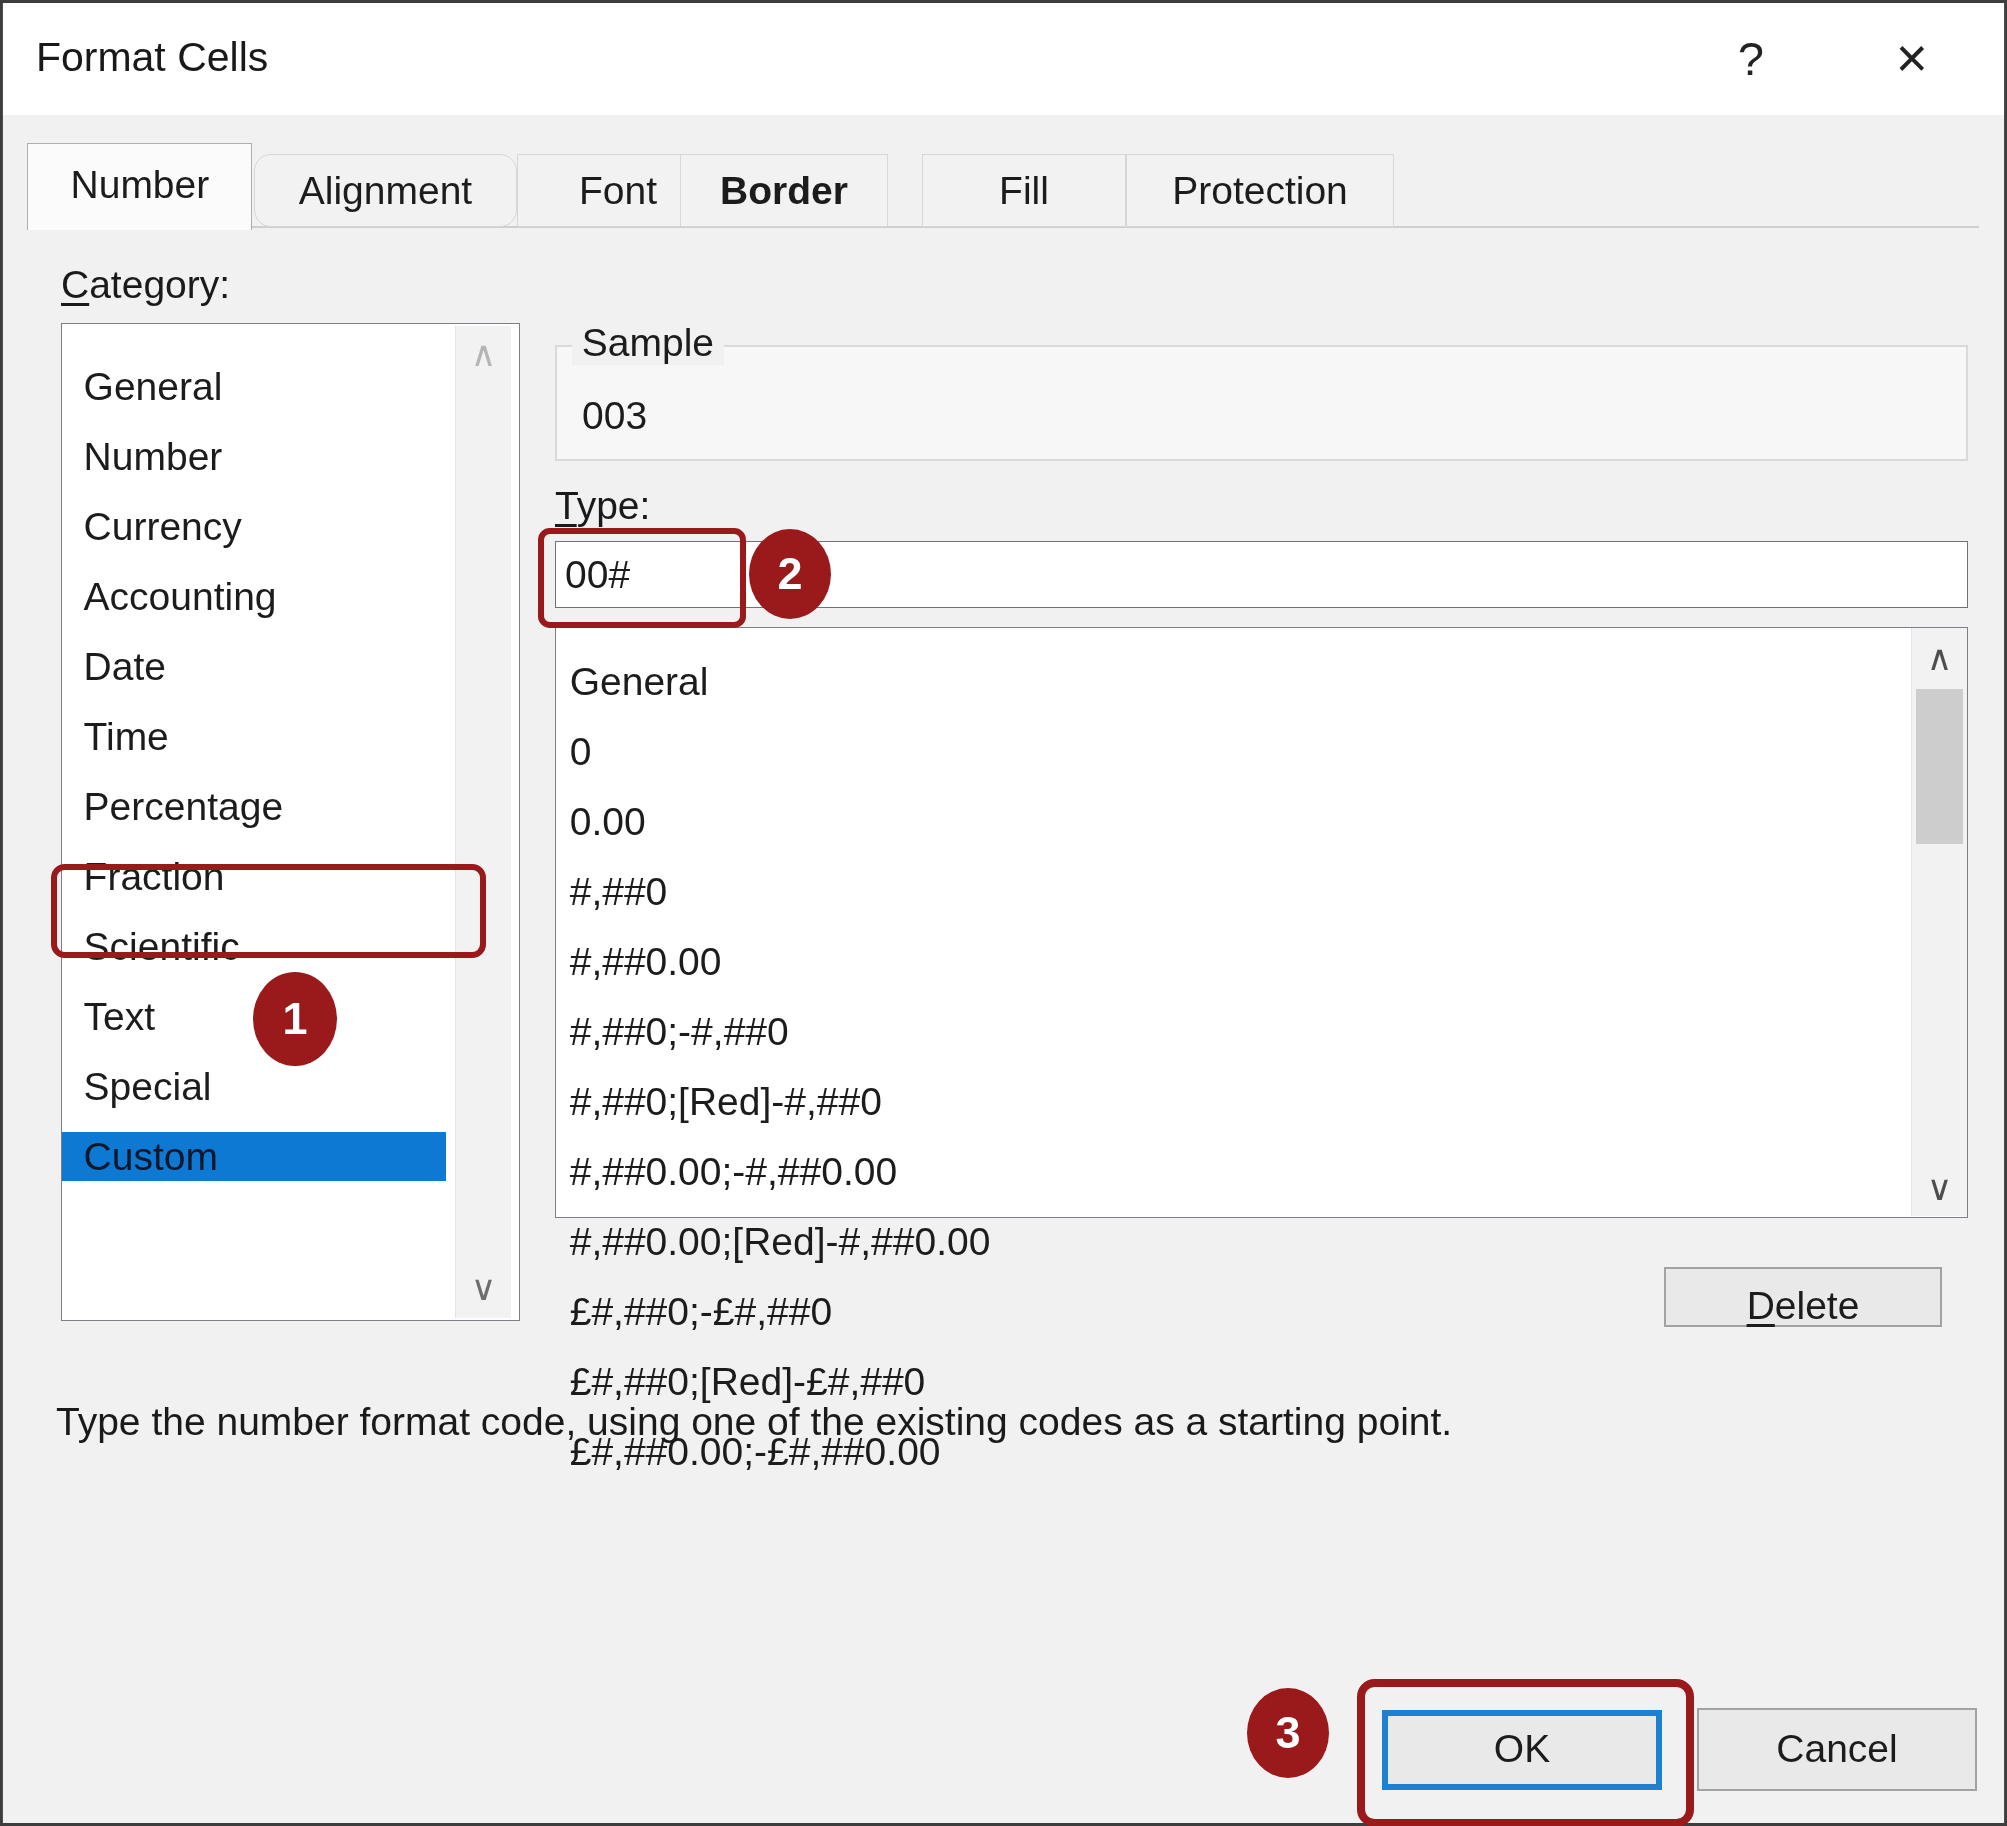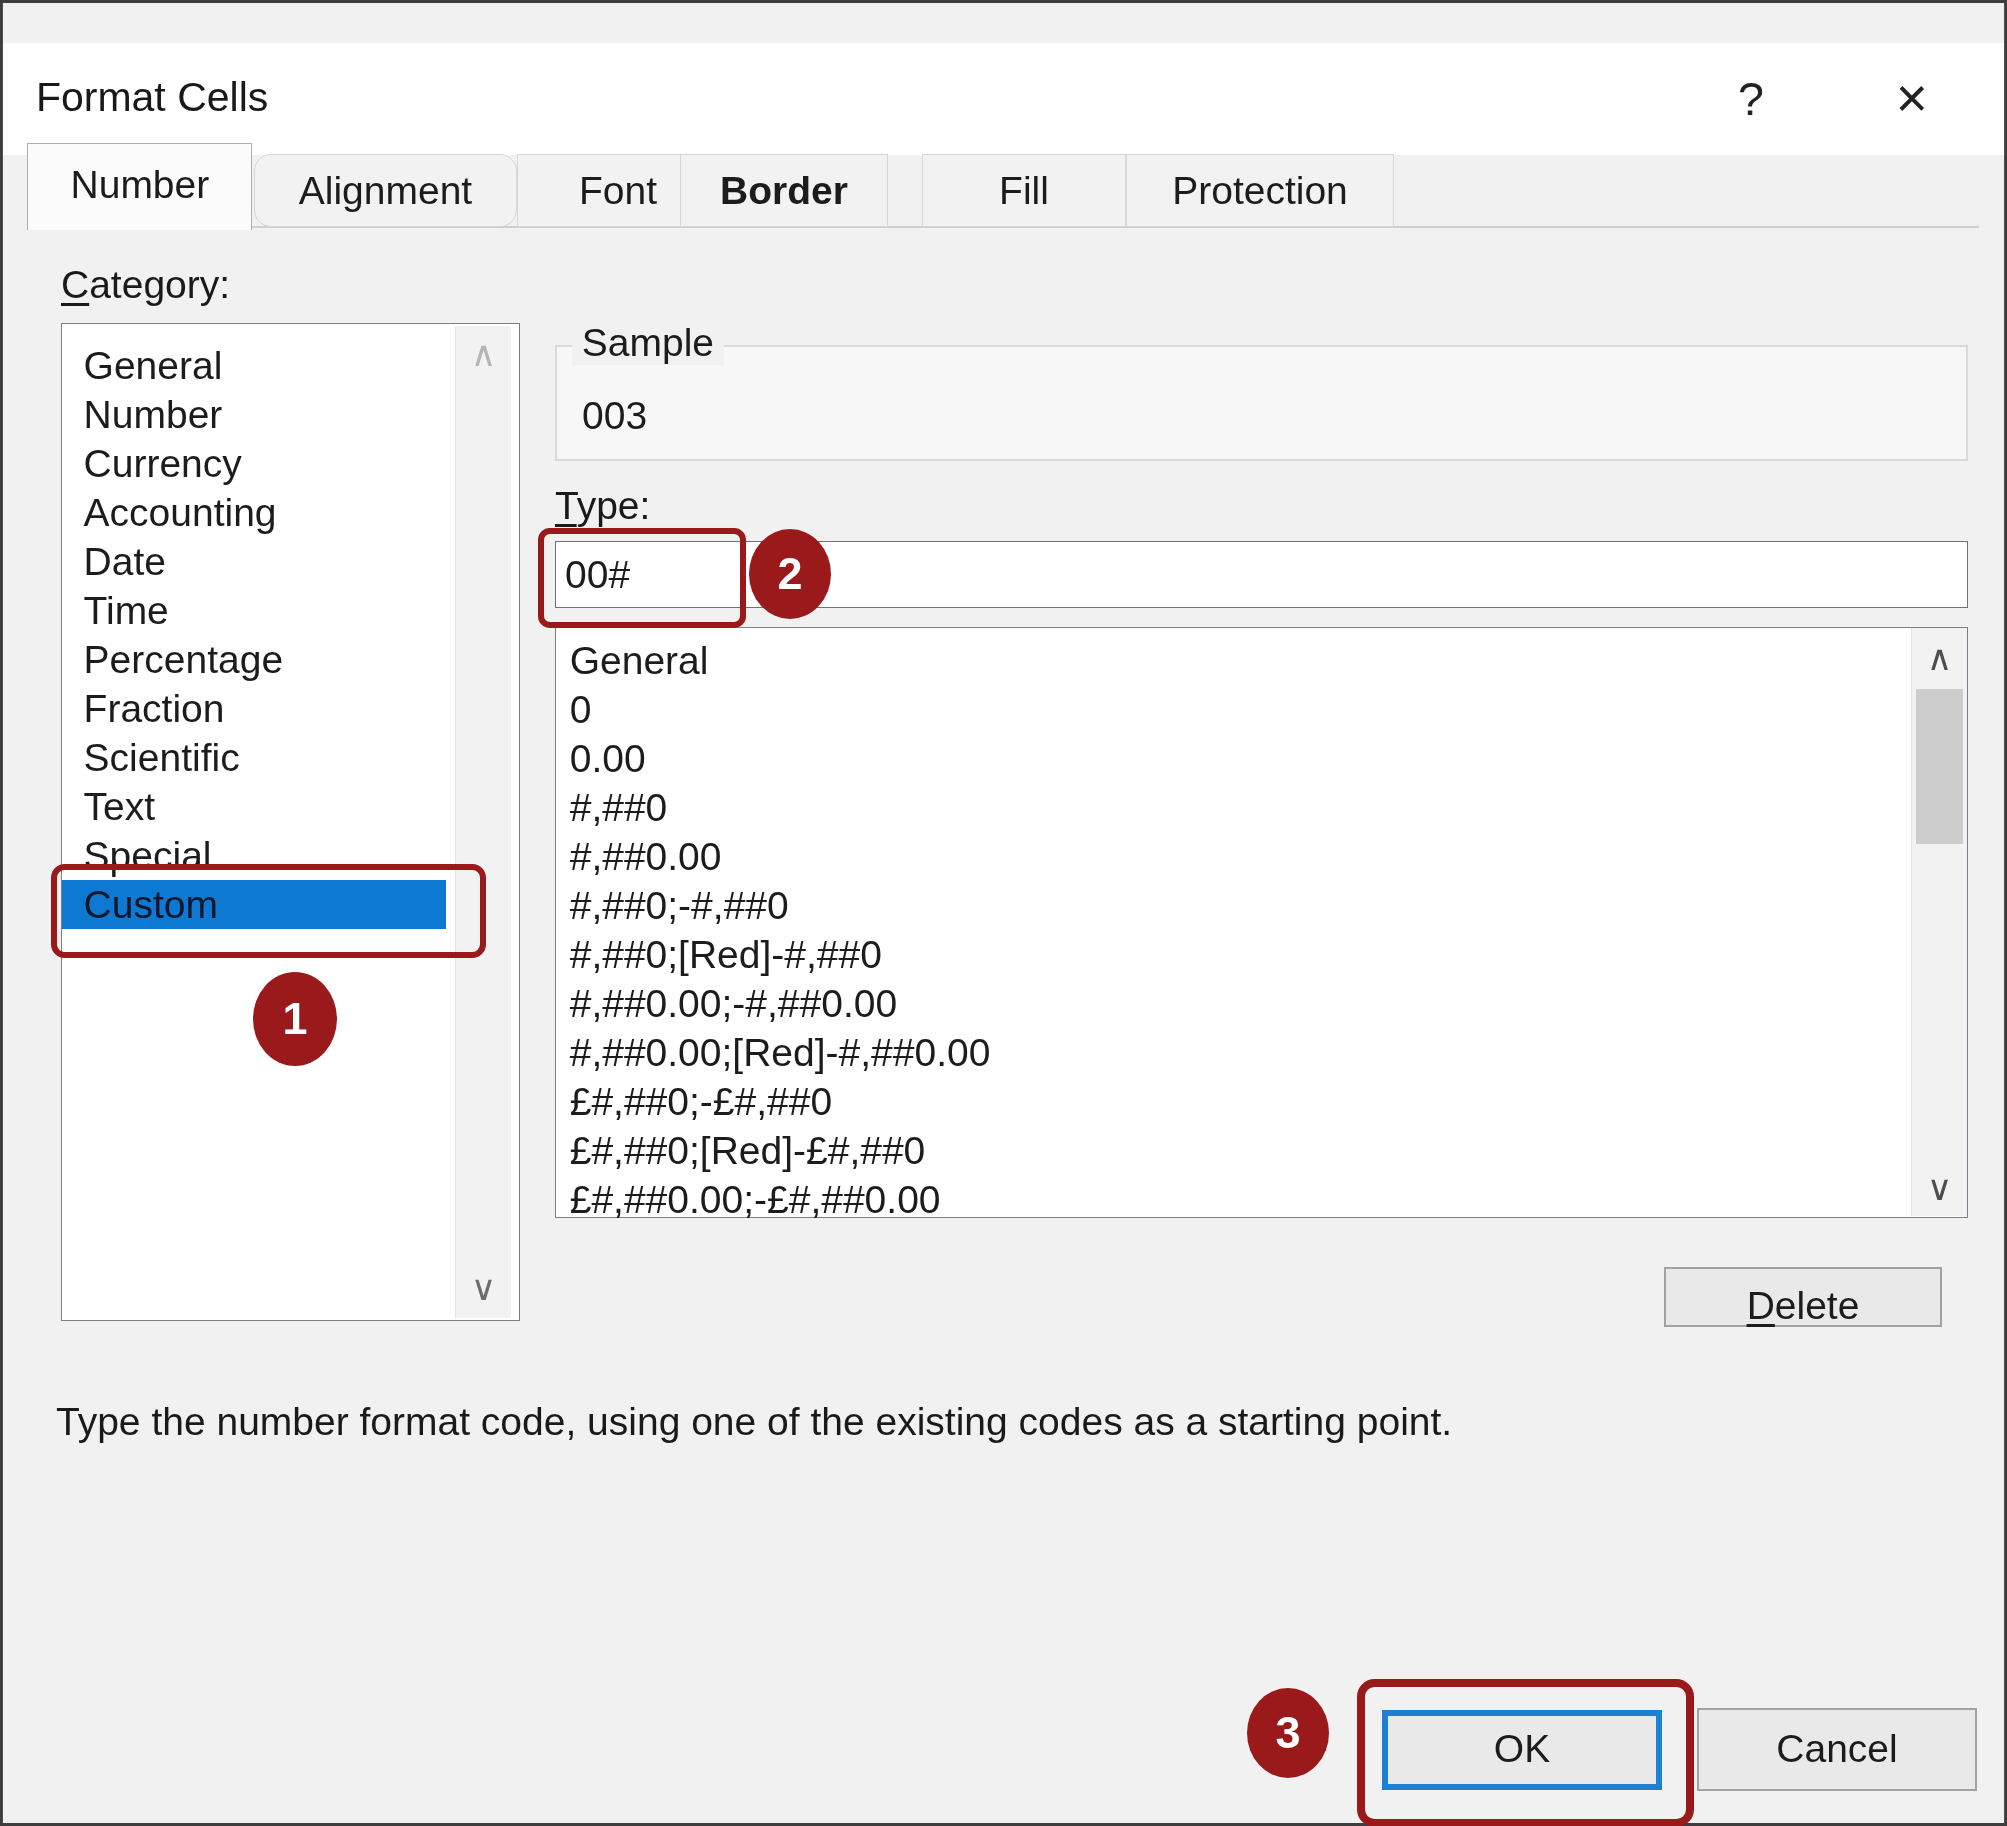--- a/index.html
+++ b/index.html
@@ -1,34 +1,34 @@
 <!DOCTYPE html>
 <html style="--annot: #9a1a1c; --sel: #0e79d2; --focus: #1e80d2;"><head>
 <meta charset="utf-8">
 <style>
   html,body{margin:0;padding:0;background:#ffffff;}
   body{width:2007px;height:1826px;position:relative;font-family:"Liberation Sans",sans-serif;color:#1c1c1c;overflow:hidden;}
   #dialog{position:absolute;left:0;top:0;width:2007px;height:1826px;background:#f1f1f1;box-shadow:inset 0 0 0 2.9px #3d3d3d;}
   .abs{position:absolute;}
   
-  #titlebar{left:2.9px;top:2.9px;width:2001px;height:112px;background:#ffffff;margin-top:40px;}
+  #titlebar{left:2.9px;top:2.9px;width:2001px;height:112px;background:#ffffff;}
   #title{left:33px;top:25.5px;font-size:41px;line-height:59px;color:#191919;}
   .caption-btn{top:21.6px;width:78px;height:69px;text-align:center;font-size:47px;line-height:69px;color:#222;cursor:pointer;}
   
   #tab-underline{left:27.4px;top:226px;width:1952px;height:2px;background:#cfcfcf;}
   .tab{top:154px;height:73px;background:#f2f2f2;border:1px solid #d7d7d7;box-sizing:border-box;text-align:center;font-size:39px;line-height:71px;z-index:2;cursor:pointer;}
   .tab.active{top:143px;height:87px;background:#fbfbfb;border:1px solid #aeaeae;border-bottom:none;line-height:82px;z-index:3;}
   
   .fieldlabel{font-size:39px;color:#1a1a1a;}
   .mn{text-decoration:underline;text-underline-offset:4.9px;text-decoration-thickness:2.9px;}
   
   .sunkenbox{background:#ffffff;border:1px solid #7b7f87;box-sizing:border-box;}
   #category-list{left:61px;top:323px;width:459px;height:998px;}
   #category-items{left:62px;top:341px;width:392px;}
-  .lb-item{height:49px;line-height:49px;padding-left:21.6px;font-size:39px;white-space:nowrap;cursor:default;}
+  .lb-item{height:49px;line-height:49px;padding-left:21.6px;font-size:39px;white-space:nowrap;cursor:default;margin-top:21px;}
   .lb-item.selected{background:var(--sel,#0e79d2);color:#0f172a;width:362px;}
   
   .sb-track{background:#f2f2f2;border-left:1px solid #e4e4e4;}
   .sb-arrow{position:absolute;left:0;width:100%;text-align:center;font-size:35px;color:#6e6e6e;cursor:pointer;}
   .sb-thumb{position:absolute;left:3.9px;background:#cdcdcd;cursor:pointer;}
   #cat-scrollbar{left:455px;top:326px;width:55px;height:992px;}
   #type-scrollbar{left:1911px;top:628px;width:55px;height:588px;}
   
   #sample-box{left:555px;top:345px;width:1413px;height:116px;border:2px solid #d9d9d9;box-sizing:border-box;background:#f7f7f7;}
   #sample-label{left:572px;top:321px;background:#f1f1f1;padding:0 9.8px;font-size:39px;}

